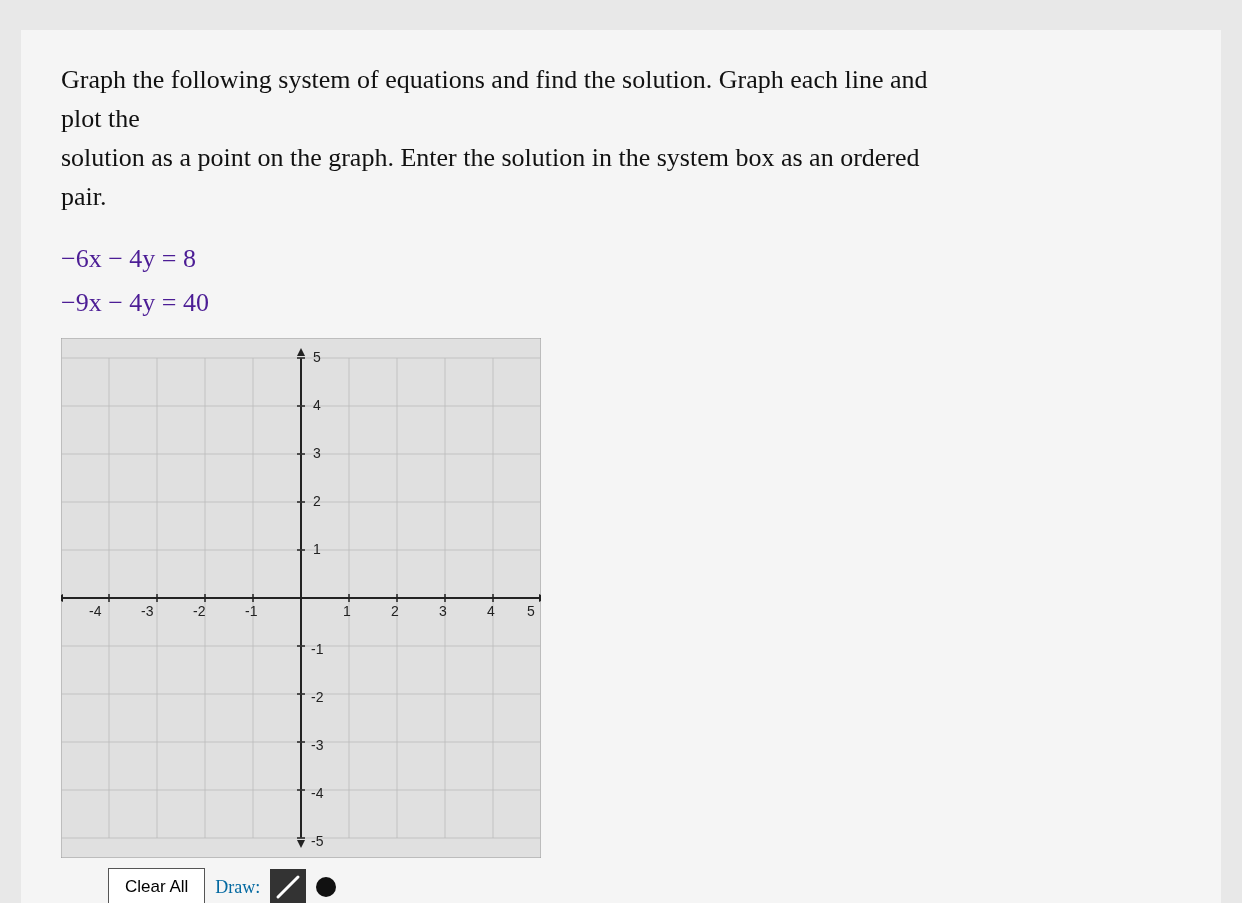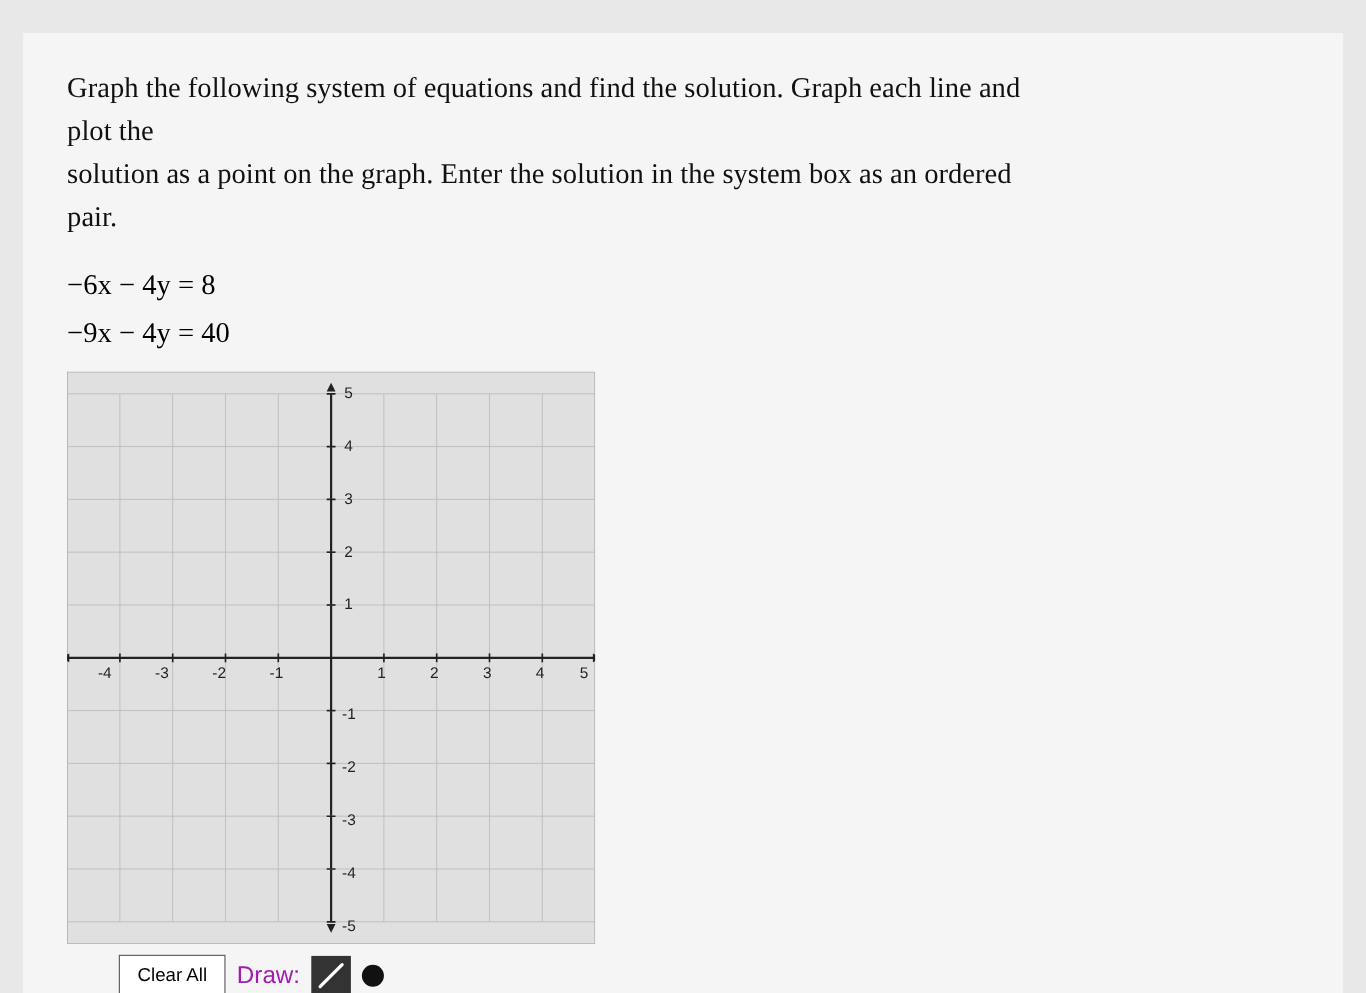--- a/index.html
+++ b/index.html
@@ -21,21 +21,21 @@
     .instructions {
       font-size: 26px;
       line-height: 1.5;
       color: #111;
       margin-bottom: 28px;
       max-width: 900px;
     }
     .equation {
       font-size: 26px;
       margin-bottom: 14px;
-      color: #000000;
+      color: #4c1d95;
       font-style: italic;
     }
     .equation span {
       font-style: normal;
     }
     .graph-area {
       margin-top: 20px;
       display: flex;
       flex-direction: column;
       align-items: flex-start;
@@ -58,23 +58,23 @@
     .clear-all-btn {
       border: 1px solid #555;
       background: #fff;
       padding: 8px 16px;
       font-size: 17px;
       cursor: pointer;
       font-family: Arial, sans-serif;
       margin-left: 47px;
     }
     .draw-label {
-      font-size: 22px;
-      font-family: Liberation Sans, sans-serif;
-      color: #a21caf;
+      font-size: 18px;
+      font-family: Liberation Serif, serif;
+      color: #0369a1;
     }
     .draw-line-icon {
       width: 36px;
       height: 36px;
       display: inline-flex;
       align-items: center;
       justify-content: center;
       background: #333;
       cursor: pointer;
     }

